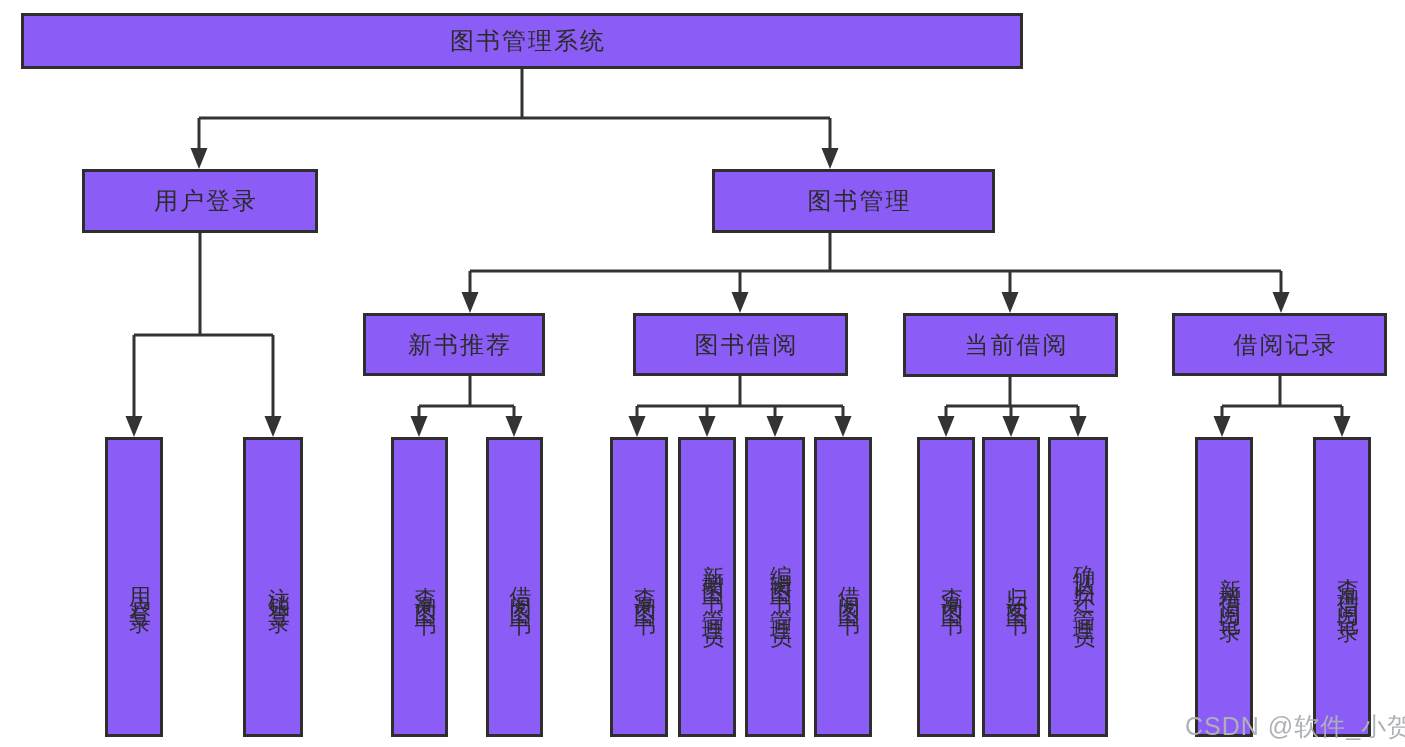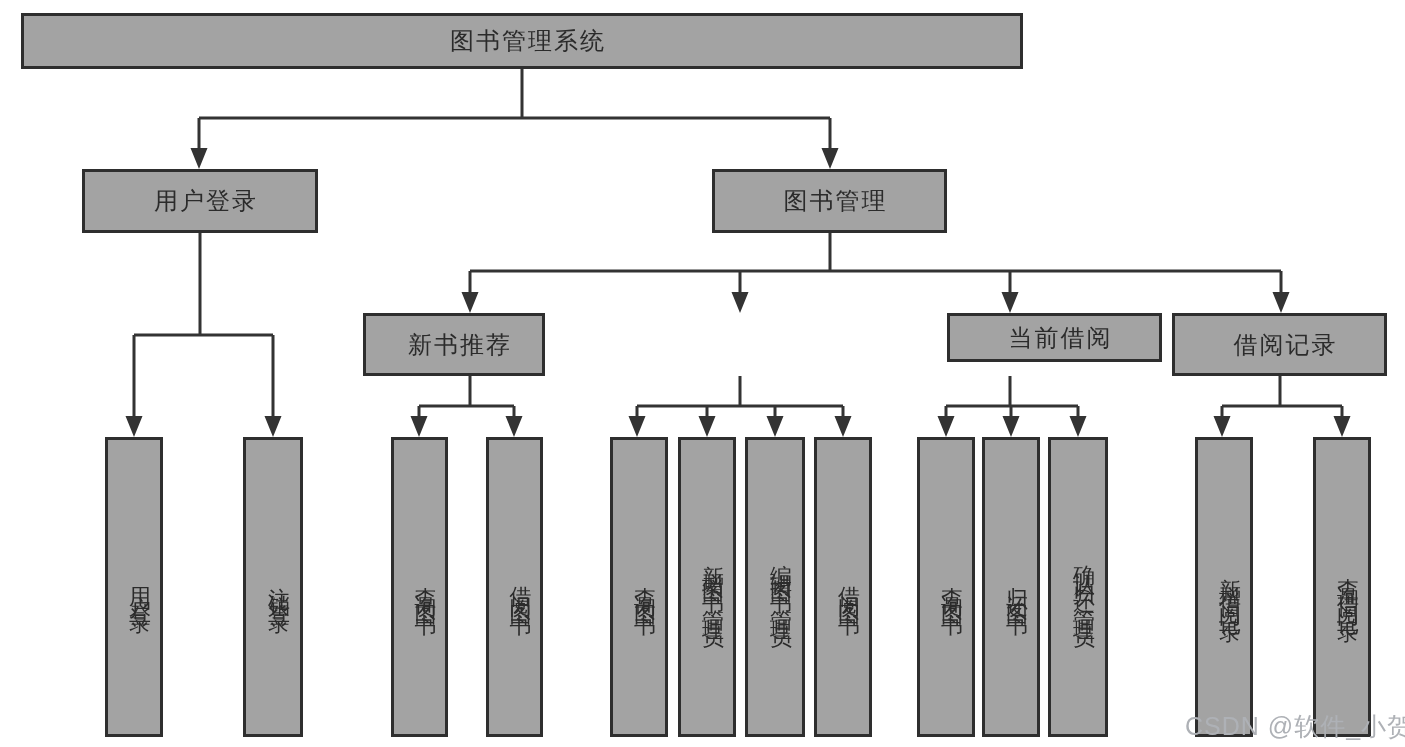--- a/index.html
+++ b/index.html
@@ -16,21 +16,21 @@
     background:var(--background);
     font-family:"Liberation Sans","DejaVu Sans",sans-serif;
     overflow:hidden;
   }
   svg.connectors{position:absolute;left:0;top:0;z-index:1;}
   .connectors .ln{stroke:var(--ink);stroke-width:3;fill:none;}
   .connectors .arrow{fill:var(--ink);stroke:none;}
   .node{
     position:absolute;
     z-index:2;
-    background:#a3a3a3;
+    background:#8b5cf6;
     border:3px solid var(--box-border);
     box-sizing:border-box;
     display:flex;align-items:center;justify-content:center;
     color:var(--text);
     padding-left:12px;
   }
   .hnode{font-size:24px;letter-spacing:2px;white-space:nowrap;}
   .vnode{
     writing-mode:vertical-rl;
     text-orientation:mixed;
@@ -68,24 +68,25 @@
       M134 437 l-8.5 -21 h17 z M273 437 l-8.5 -21 h17 z
       M419 437 l-8.5 -21 h17 z M514 437 l-8.5 -21 h17 z
       M637 437 l-8.5 -21 h17 z M707 437 l-8.5 -21 h17 z M775 437 l-8.5 -21 h17 z M843 437 l-8.5 -21 h17 z
       M946 437 l-8.5 -21 h17 z M1011 437 l-8.5 -21 h17 z M1078 437 l-8.5 -21 h17 z
       M1222 437 l-8.5 -21 h17 z M1342 437 l-8.5 -21 h17 z"></path>
   </svg>
 
   <div class="node hnode" style="left:21px;top:13px;width:1002px;height:56px">图书管理系统</div>
 
   <div class="node hnode" style="left:82px;top:169px;width:236px;height:64px">用户登录</div>
-  <div class="node hnode" style="left:712px;top:169px;width:235px;height:64px">图书管理</div>
+  <div class="node hnode" style="left:712px;top:169px;width:283px;height:64px">图书管理</div>
 
   <div class="node hnode" style="left:363px;top:313px;width:182px;height:63px">新书推荐</div>
-  <div class="node hnode" style="left:947px;top:313px;width:215px;height:49px">当前借阅</div>
+  <div class="node hnode" style="left:633px;top:313px;width:215px;height:63px">图书借阅</div>
+  <div class="node hnode" style="left:903px;top:313px;width:215px;height:64px">当前借阅</div>
   <div class="node hnode" style="left:1172px;top:313px;width:215px;height:63px">借阅记录</div>
 
   <div class="node vnode" style="left:105px;top:437px;width:58px;height:300px">用户登录</div>
   <div class="node vnode" style="left:243px;top:437px;width:60px;height:300px">注销登录</div>
 
   <div class="node vnode" style="left:391px;top:437px;width:57px;height:300px">查询图书</div>
   <div class="node vnode" style="left:486px;top:437px;width:57px;height:300px">借阅图书</div>
 
   <div class="node vnode" style="left:610px;top:437px;width:58px;height:300px">查询图书</div>
   <div class="node vnode" style="left:678px;top:437px;width:58px;height:300px">新增图书（管理员）</div>

